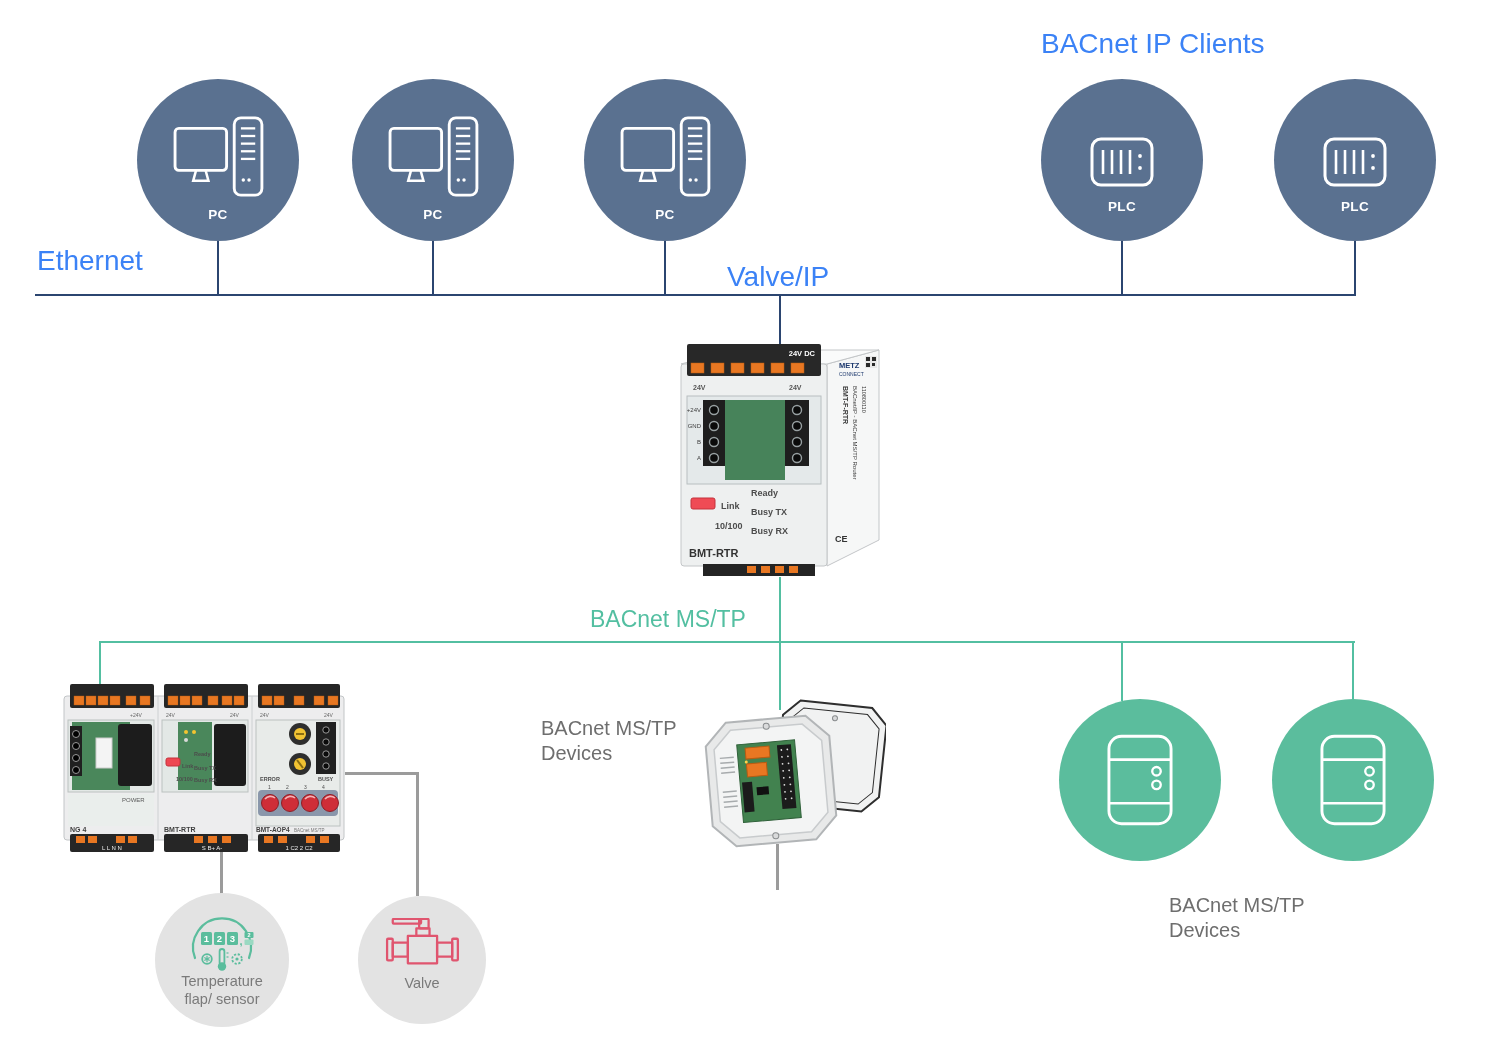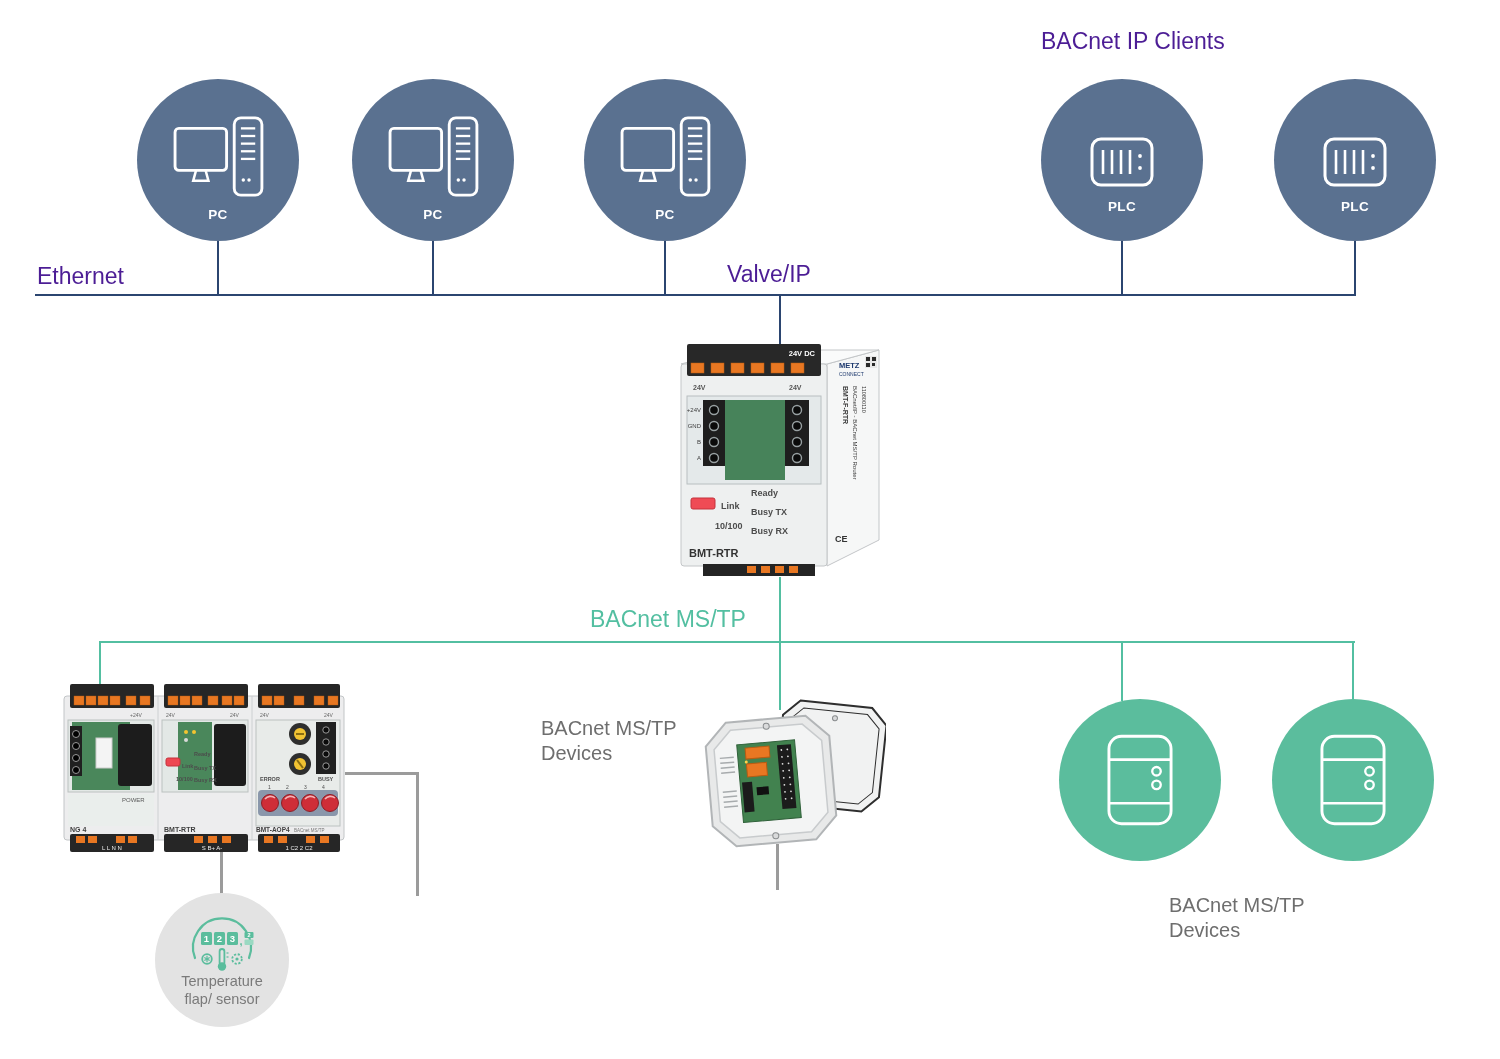--- a/index.html
+++ b/index.html
@@ -18,34 +18,34 @@
     position:absolute; border-radius:50%;
     display:flex; flex-direction:column; align-items:center;
   }
   .node-blue  { background:#5a7190; }
   .node-green { background:#5bbd9d; }
   .node-gray  { background:#e3e3e3; }
   .node-label {
     color:#ffffff; font-weight:bold; font-size:13.5px; letter-spacing:.4px;
   }
   
-  .navy-label  { position:absolute; color:#4c1d95; font-size:23px; }
+  .navy-label  { position:absolute; color:#3b82f6; font-size:28px; }
   .green-label { position:absolute; color:#53bfa1; font-size:23px; }
   .gray-label  { position:absolute; color:#6e6e6e; font-size:20px; line-height:25px; }
   .circle-caption { color:#7a7a7a; font-size:14.5px; line-height:18px; text-align:center; }
   svg text { font-family:"Liberation Sans", sans-serif; }
 </style>
 </head>
 <body>
 
 <div class="canvas">
 
   <div class="navy-label" style="left:1041px; top:28px;">BACnet IP Clients</div>
 
-  <div class="navy-label" style="left:37px; top:263px;">Ethernet</div>
+  <div class="navy-label" style="left:37px; top:245px;">Ethernet</div>
   <div class="navy-label" style="left:727px; top:261px;">Valve/IP</div>
 
   <div class="line blue-line" style="left:35px; top:294px; width:1321px; height:2px;"></div>
   <div class="line blue-line" style="left:217px; top:240px; width:2px; height:54px;"></div>
   <div class="line blue-line" style="left:432px; top:240px; width:2px; height:54px;"></div>
   <div class="line blue-line" style="left:664px; top:240px; width:2px; height:54px;"></div>
   <div class="line blue-line" style="left:1121px; top:240px; width:2px; height:54px;"></div>
   <div class="line blue-line" style="left:1354px; top:240px; width:2px; height:55px;"></div>
   <div class="line blue-line" style="left:779px; top:296px; width:2px; height:50px;"></div>
 
@@ -471,15 +471,30 @@
       </g>
       <circle cx="40" cy="58.5" r="4.2" fill="#5bbd9d"></circle>
       <circle cx="55" cy="51" r="1.6" fill="#5bbd9d"></circle>
     </svg>
     <div class="circle-caption">
       <div>Temperature</div>
       <div>flap/ sensor</div>
     </div>
   </div>
 
+  <div class="node node-gray" style="left:358px; top:896px; width:128px; height:128px; padding-top:22px; box-sizing:border-box; gap:6px;">
+    <svg width="74" height="50" viewBox="0 0 78 53">
+      <g fill="none" stroke="#e0556f" stroke-width="2.4" stroke-linejoin="round">
+        <rect x="8" y="1" width="30" height="5" rx="1"></rect>
+        <rect x="36" y="1" width="10" height="10" rx="1"></rect>
+        <rect x="33" y="11" width="14" height="8"></rect>
+        <rect x="24" y="19" width="31" height="29"></rect>
+        <rect x="8" y="26" width="16" height="15"></rect>
+        <rect x="55" y="26" width="16" height="15"></rect>
+        <rect x="2" y="22" width="6" height="23" rx="1"></rect>
+        <rect x="71" y="22" width="6" height="23" rx="1"></rect>
+      </g>
+    </svg>
+    <div class="circle-caption">Valve</div>
+  </div>
 
 
 </div>
 
 </body></html>

